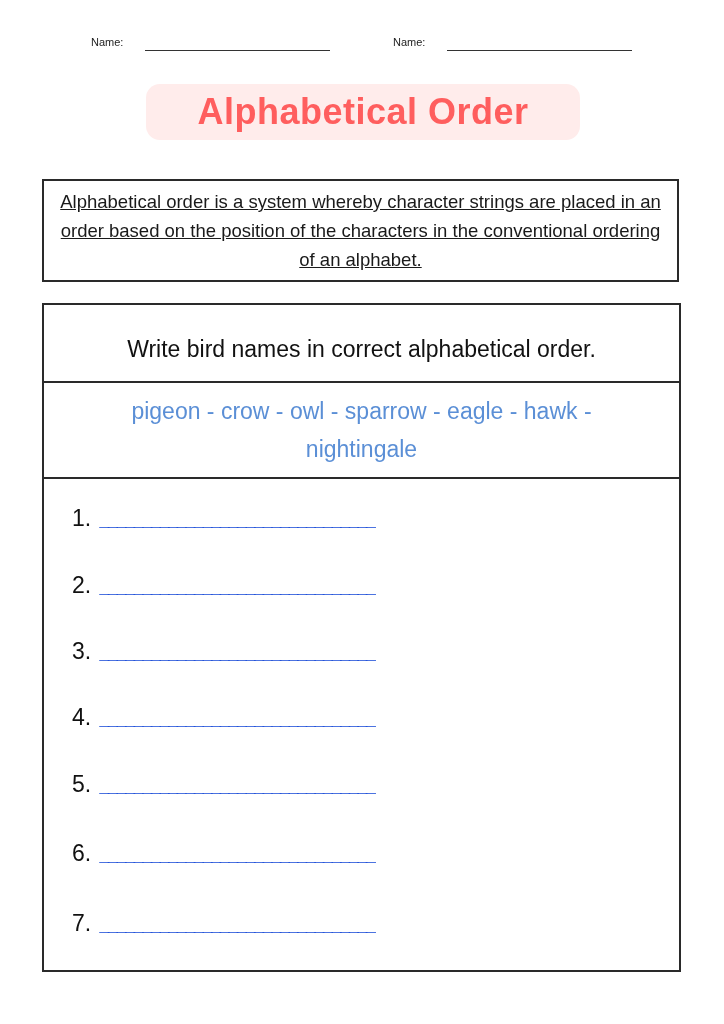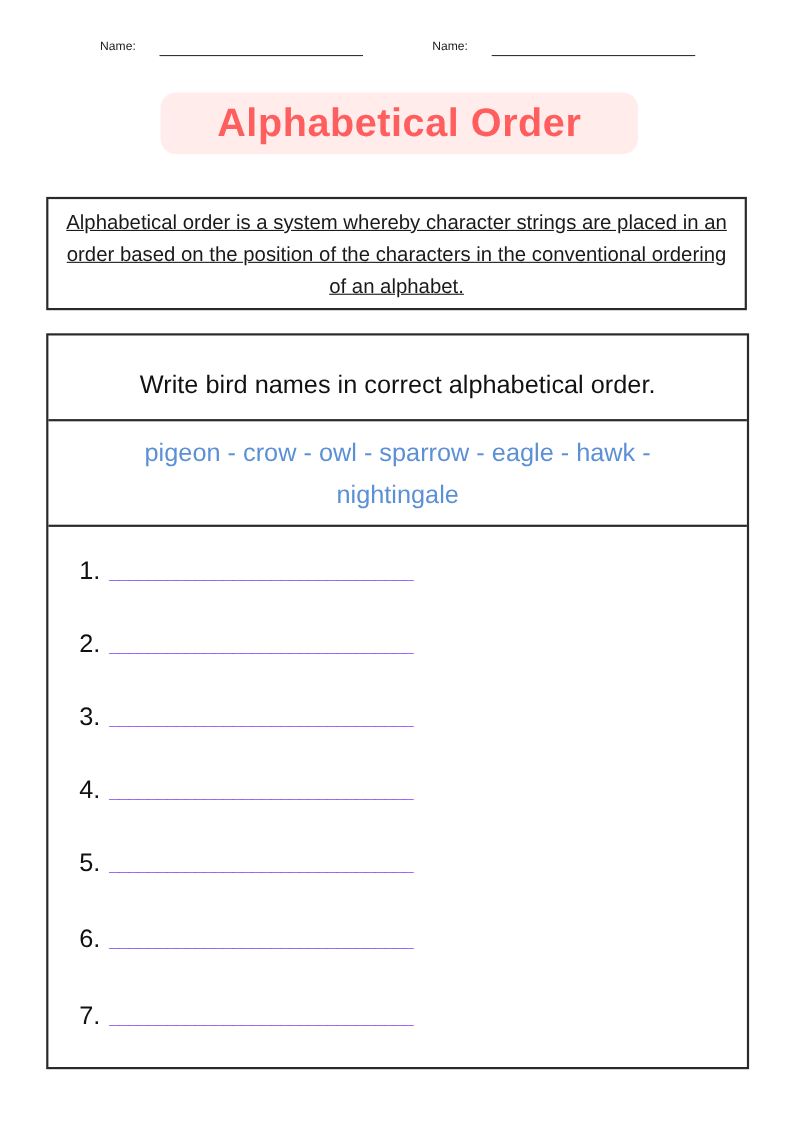--- a/index.html
+++ b/index.html
@@ -9,21 +9,21 @@
   .title-wrap { position:absolute; left:146px; top:84px; width:434px; height:56px; background:#ffeceb; border-radius:14px; display:flex; align-items:center; justify-content:center; }
   .title { font-size:36px; font-weight:bold; color:#ff5e5e; letter-spacing:0.5px; }
   .def-box { position:absolute; left:42px; top:179px; width:637px; height:103px; border:2px solid #2a2a2a; box-sizing:border-box; display:flex; align-items:center; justify-content:center; text-align:center; padding:0 10px;text-decoration:underline; }
   .def-text { font-size:18.5px; line-height:29px; color:#1a1a1a; }
   .task-box { position:absolute; left:42px; top:303px; width:639px; height:669px; border:2px solid #2a2a2a; box-sizing:border-box; }
   .instr { height:64px; border-bottom:2px solid #2a2a2a; display:flex; align-items:center; justify-content:center; font-size:23px; color:#111;margin-top:12px; }
   .words { height:94px; border-bottom:2px solid #2a2a2a; display:flex; align-items:center; justify-content:center; text-align:center; font-size:23px; line-height:38px; color:#5b8fd6; padding:0 40px; }
   .answers { position:relative; }
   .ans-row { position:absolute; left:28px; display:flex; align-items:baseline; font-size:23px; color:#111; }
   .ans-num { margin-right:8px; }
-  .ans-line { font-family:"Liberation Mono", monospace; font-size:17px; letter-spacing:-1.6px; color:#8b5cf6; }
+  .ans-line { font-family:"Liberation Mono", monospace; font-size:17px; letter-spacing:-1.6px; color:#1d4ed8; }
 </style>
 </head>
 <body>
 
 <span class="hdr-label" style="left:91px;">Name:</span>
 <div class="hdr-line" style="left:145px; width:185px;"></div>
 <span class="hdr-label" style="left:393px;">Name:</span>
 <div class="hdr-line" style="left:447px; width:185px;"></div>
 
 <div class="title-wrap">

